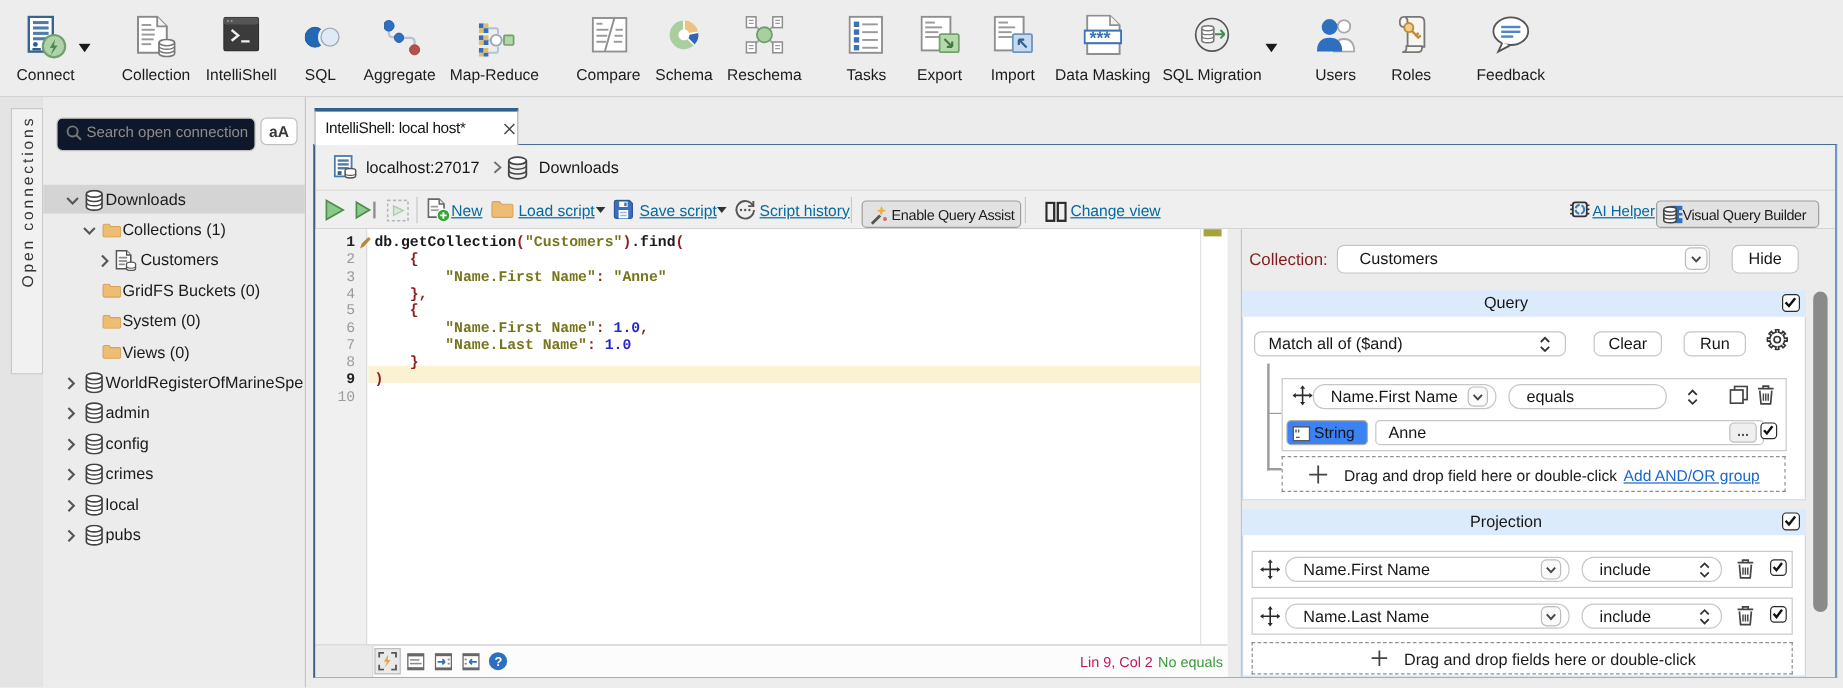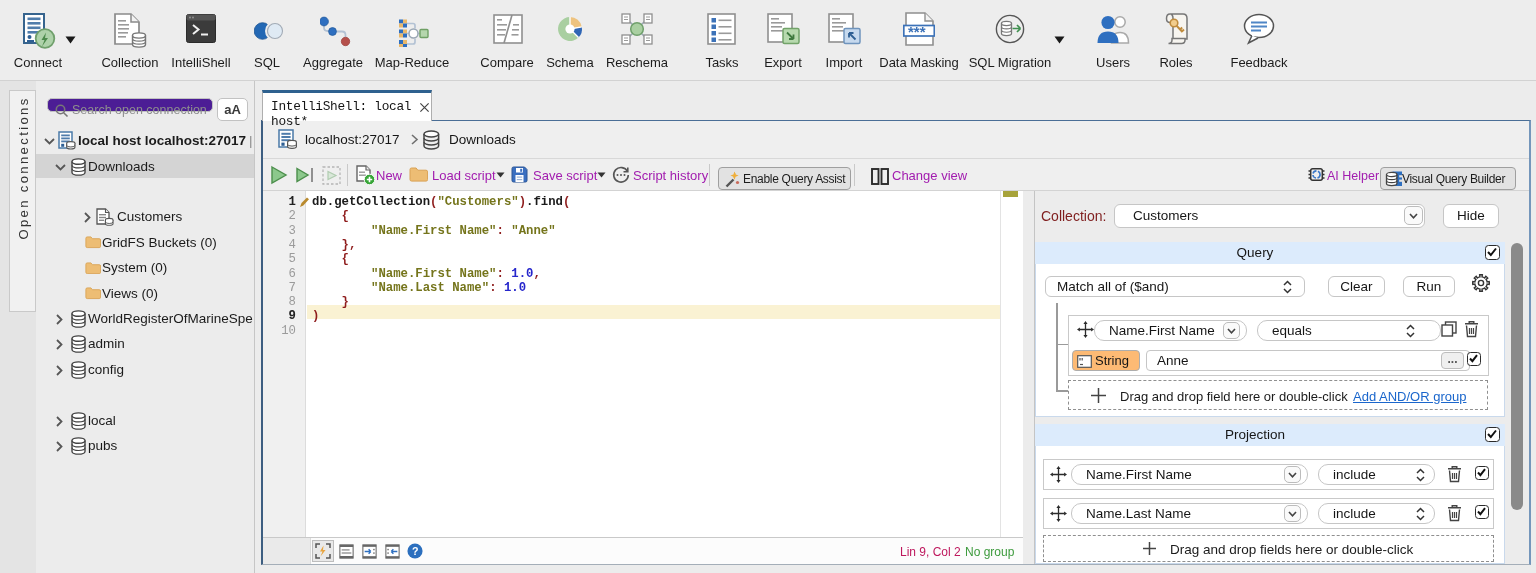--- a/index.html
+++ b/index.html
@@ -20,47 +20,47 @@
   #openconn { position:absolute; left:9px; top:90px; width:27px; height:222px;
     background:#f1f1f1; border:1px solid #c9c9c9; }
   #openconn span { position:absolute; left:13px; top:77px; font-size:15px; letter-spacing:2.4px;
     transform:translate(-50%,-50%) rotate(-90deg); white-space:nowrap;
     font-size:13px; color:#333; }
 
   
   #tree { position:absolute; left:36px; top:81px; width:219px; height:492px;
     background:#ececec; border-right:1px solid #c6c6c6; overflow:hidden; }
   #selrow { position:absolute; left:0; top:73px; width:219px; height:24px; background:#d4d4d4; }
-  #searchbox { position:absolute; left:11px; top:17px; width:166px; height:14px;
-    background:#4c1d95; border:1px solid #c2c2c2; border-radius:5px; }
+  #searchbox { position:absolute; left:11px; top:17px; width:166px; height:28px;
+    background:#0f172a; border:1px solid #c2c2c2; border-radius:5px; }
   #searchbox .ph { position:absolute; left:24px; top:4px; font-size:12.5px; white-space:nowrap; color:#8e8e8e; }
   #aabox { position:absolute; left:181px; top:17px; width:31px; height:23px;
     background:#fff; border:1px solid #c2c2c2; border-radius:5px;
     font-size:13px; font-weight:bold; color:#3a3a3a; text-align:center; line-height:21px; }
   .trow { position:absolute; left:0; width:240px; height:24px; font-size:13.5px;
     color:#1b1b1b; white-space:nowrap; }
   .trow .txt { position:absolute; top:4px; }
 
   
   #tab { position:absolute; left:262px; top:90px; width:170px; height:31px; background:#fff; z-index:5;
-    border-top:3px solid #2e618f; border-left:1px solid #aeaeae; border-right:1px solid #aeaeae;font-family:Liberation Mono, monospace; }
+    border-top:3px solid #2e618f; border-left:1px solid #aeaeae; border-right:1px solid #aeaeae; }
   #tab .tt { position:absolute; left:8px; top:6px; font-size:12.8px; letter-spacing:-0.3px; color:#141414; }
 
   
   #pane { position:absolute; left:261px; top:119.5px; width:1270px; height:445px;
     border-top:1.5px solid #4a6e96;
     border-left:2px solid #3d5e81; border-right:2px solid #7496bb; border-bottom:1.5px solid #a4aeb8;
     background:#fff; }
   #crumb { position:absolute; left:0; top:0; width:1266px; height:38px; background:#efefef;
     border-bottom:1px solid #d8d8d8; }
   #crumb .t1 { position:absolute; left:42px; top:11px; font-size:13.5px; color:#161616; }
   #crumb .t2 { position:absolute; left:186px; top:11px; font-size:13.5px; color:#161616; }
   #qtool { position:absolute; left:0; top:38px; width:1266px; height:32px; background:#efefef;
     border-bottom:1px solid #d3d3d3; }
-  .qt-lb { position:absolute; top:9px; font-size:13px; color:#a21caf; }
+  .qt-lb { position:absolute; top:9px; font-size:13px; color:#0369a1;text-decoration:underline; }
   .vsep { position:absolute; top:5px; width:1px; height:22px; background:#c9c9c9; }
   #eqa { position:absolute; left:455px; top:8px; width:133px; height:23px; background:#e2e2e2;
     border:1px solid #9f9f9f; border-radius:4px; }
   #eqa span { position:absolute; left:24px; top:4px; font-size:12px; letter-spacing:-0.3px; color:#1c1c1c; }
   #vqbbtn { position:absolute; left:1117px; top:8px; width:136px; height:23px; background:#e2e2e2;
     border:1px solid #9f9f9f; border-radius:4px; }
   #vqbbtn span { position:absolute; left:21px; top:4.5px; font-size:12px; letter-spacing:-0.3px; color:#1c1c1c; }
 
   
   #editor { position:absolute; left:0; top:70px; width:760px; height:346px; background:#fff; }
@@ -356,47 +356,39 @@
   <div id="tree">
     <div id="selrow"></div>
     <div id="searchbox">
         <svg class="abs" style="left:7px;top:4.5px" width="14" height="14" viewBox="0 0 14 14">
           <circle cx="5.5" cy="5.5" r="4.2" fill="none" stroke="#777" stroke-width="1.6"></circle>
           <path d="M8.7,8.7 L12.5,12.5" stroke="#777" stroke-width="1.6"></path>
         </svg>
         <span class="ph">Search open connection</span>
       </div>
     <div id="aabox">aA</div>
-    <div class="trow" style="top:48px">
-      <svg class="abs" style="left:8px;top:9px" width="11" height="7" viewBox="0 0 11 7">
-          <path d="M1,1 L5.5,5.5 L10,1" stroke="#565656" stroke-width="1.8" fill="none"></path>
-        </svg>
-      <svg class="abs" style="left:22px;top:2px" width="18" height="19" viewBox="0 0 18 19">
-        <rect x="1" y="1" width="13" height="16" fill="#fff" stroke="#4a7aa8" stroke-width="1.5"></rect>
-        <rect x="3.2" y="3.5" width="8.6" height="1.8" fill="#4f7cab"></rect>
-        <rect x="3.2" y="6.5" width="8.6" height="1.8" fill="#4f7cab"></rect>
-        <rect x="3.2" y="9.5" width="8.6" height="1.8" fill="#4f7cab"></rect>
-        <rect x="3.2" y="12.8" width="3" height="3" fill="#2e5f94"></rect>
-        <ellipse cx="12.8" cy="12.3" rx="4.1" ry="1.7" fill="#fff" stroke="#555" stroke-width="1.2"></ellipse>
-        <path d="M8.7,12.3 v4 a4.1,1.7 0 0 0 8.2,0 v-4" fill="#fff" stroke="#555" stroke-width="1.2"></path>
-        <path d="M8.7,14.3 a4.1,1.7 0 0 0 8.2,0" fill="none" stroke="#555" stroke-width="1"></path>
-      </svg>
-      <span class="txt" style="left:42px;font-weight:bold">local host localhost:27017</span>
-      <span class="txt" style="left:213px;color:#888">|</span>
-    </div>
     <div class="trow" style="top:73.5px">
       <svg class="abs" style="left:19px;top:9px" width="11" height="7" viewBox="0 0 11 7">
           <path d="M1,1 L5.5,5.5 L10,1" stroke="#565656" stroke-width="1.8" fill="none"></path>
         </svg>
       <svg class="abs" style="left:34px;top:3px" width="17" height="18" viewBox="0 0 17 18">
         <path d="M2,3.6 v10.8 a6.5,2.7 0 0 0 13,0 V3.6" fill="#fff" stroke="#444" stroke-width="1.4"></path>
         <path d="M2,7.2 a6.5,2.7 0 0 0 13,0 M2,10.8 a6.5,2.7 0 0 0 13,0" fill="none" stroke="#444" stroke-width="1.2"></path>
         <ellipse cx="8.5" cy="3.6" rx="6.5" ry="2.7" fill="#fff" stroke="#444" stroke-width="1.4"></ellipse>
       </svg>
       <span class="txt" style="left:52px">Downloads</span>
+    </div>
+    <div class="trow" style="top:99px">
+      <svg class="abs" style="left:33px;top:9px" width="11" height="7" viewBox="0 0 11 7">
+          <path d="M1,1 L5.5,5.5 L10,1" stroke="#565656" stroke-width="1.8" fill="none"></path>
+        </svg>
+      <svg class="abs" style="left:49px;top:5.5px" width="16" height="12.5" viewBox="0 0 18 14">
+        <path d="M1,2.5 q0,-1.5 1.5,-1.5 h4.2 l1.6,2 h7.7 q1.5,0 1.5,1.5 v7 q0,1.5 -1.5,1.5 h-13.5 q-1.5,0 -1.5,-1.5 z" fill="#edbd74" stroke="#d9a254" stroke-width="1"></path>
+      </svg>
+      <span class="txt" style="left:66px">Collections (1)</span>
     </div>
     <div class="trow" style="top:124px">
       <svg class="abs" style="left:48px;top:7px" width="7" height="11" viewBox="0 0 7 11">
           <path d="M1,1 L5.5,5.5 L1,10" stroke="#565656" stroke-width="1.8" fill="none"></path>
         </svg>
       <svg class="abs" style="left:60px;top:3px" width="18" height="18" viewBox="0 0 18 18">
         <path d="M1,1 h8.5 l3.5,3.5 V16 h-12 z" fill="#fff" stroke="#555" stroke-width="1.3"></path>
         <path d="M9.5,1 v3.5 h3.5" fill="#eee" stroke="#555" stroke-width="1.1"></path>
         <rect x="3" y="6" width="7" height="1.4" fill="#888"></rect>
         <rect x="3" y="8.8" width="7" height="1.4" fill="#888"></rect>
@@ -450,20 +442,31 @@
     <div class="trow" style="top:251px">
       <svg class="abs" style="left:20px;top:7px" width="7" height="11" viewBox="0 0 7 11">
           <path d="M1,1 L5.5,5.5 L1,10" stroke="#565656" stroke-width="1.8" fill="none"></path>
         </svg>
       <svg class="abs" style="left:34px;top:3px" width="17" height="18" viewBox="0 0 17 18">
         <path d="M2,3.6 v10.8 a6.5,2.7 0 0 0 13,0 V3.6" fill="#fff" stroke="#444" stroke-width="1.4"></path>
         <path d="M2,7.2 a6.5,2.7 0 0 0 13,0 M2,10.8 a6.5,2.7 0 0 0 13,0" fill="none" stroke="#444" stroke-width="1.2"></path>
         <ellipse cx="8.5" cy="3.6" rx="6.5" ry="2.7" fill="#fff" stroke="#444" stroke-width="1.4"></ellipse>
       </svg>
       <span class="txt" style="left:52px">admin</span>
+    </div>
+    <div class="trow" style="top:302px">
+      <svg class="abs" style="left:20px;top:7px" width="7" height="11" viewBox="0 0 7 11">
+          <path d="M1,1 L5.5,5.5 L1,10" stroke="#565656" stroke-width="1.8" fill="none"></path>
+        </svg>
+      <svg class="abs" style="left:34px;top:3px" width="17" height="18" viewBox="0 0 17 18">
+        <path d="M2,3.6 v10.8 a6.5,2.7 0 0 0 13,0 V3.6" fill="#fff" stroke="#444" stroke-width="1.4"></path>
+        <path d="M2,7.2 a6.5,2.7 0 0 0 13,0 M2,10.8 a6.5,2.7 0 0 0 13,0" fill="none" stroke="#444" stroke-width="1.2"></path>
+        <ellipse cx="8.5" cy="3.6" rx="6.5" ry="2.7" fill="#fff" stroke="#444" stroke-width="1.4"></ellipse>
+      </svg>
+      <span class="txt" style="left:52px">crimes</span>
     </div>
     <div class="trow" style="top:327.5px">
       <svg class="abs" style="left:20px;top:7px" width="7" height="11" viewBox="0 0 7 11">
           <path d="M1,1 L5.5,5.5 L1,10" stroke="#565656" stroke-width="1.8" fill="none"></path>
         </svg>
       <svg class="abs" style="left:34px;top:3px" width="17" height="18" viewBox="0 0 17 18">
         <path d="M2,3.6 v10.8 a6.5,2.7 0 0 0 13,0 V3.6" fill="#fff" stroke="#444" stroke-width="1.4"></path>
         <path d="M2,7.2 a6.5,2.7 0 0 0 13,0 M2,10.8 a6.5,2.7 0 0 0 13,0" fill="none" stroke="#444" stroke-width="1.2"></path>
         <ellipse cx="8.5" cy="3.6" rx="6.5" ry="2.7" fill="#fff" stroke="#444" stroke-width="1.4"></ellipse>
       </svg>
@@ -669,36 +672,36 @@
         <path d="M8.5,2.5 v12 M2.5,8.5 h12" stroke="#2b2b2b" stroke-width="1.3"></path>
         <path d="M8.5,0 L6.4,2.9 h4.2 z M8.5,17 L6.4,14.1 h4.2 z M0,8.5 L2.9,6.4 v4.2 z M17,8.5 L14.1,6.4 v4.2 z" fill="#2b2b2b"></path>
       </svg>
       <div class="sel" style="left:59px;top:129px;width:153px;height:21px;border-radius:10px">
         <span class="st" style="left:14px">Name.First Name</span>
         <div class="chevbtn" style="left:128px;top:1px;width:17px;height:17px;border-radius:5px"></div>
         <svg class="abs" style="left:132px;top:7px" width="9" height="7" viewBox="0 0 9 7">
             <path d="M1,1 L4.5,4.8 L8,1" stroke="#444" stroke-width="1.6" fill="none"></path>
           </svg>
       </div>
-      <div class="sel" style="left:222px;top:129px;width:184px;height:21px;border-radius:10px">
+      <div class="sel" style="left:222px;top:129px;width:132px;height:21px;border-radius:10px">
         <span class="st" style="left:14px">equals</span>
         <svg class="abs" style="left:148px;top:3.5px" width="9" height="14" viewBox="0 0 9 14">
             <path d="M1,5 L4.5,1.5 L8,5 M1,9 L4.5,12.5 L8,9" stroke="#333" stroke-width="1.5" fill="none"></path>
           </svg>
       </div>
       <svg class="abs" style="left:406px;top:130px" width="16" height="16" viewBox="0 0 16 16">
         <rect x="4.5" y="1" width="10.5" height="11" fill="#fff" stroke="#444" stroke-width="1.4"></rect>
         <rect x="1" y="4" width="10.5" height="11" fill="#fff" stroke="#444" stroke-width="1.4"></rect>
       </svg>
       <svg class="abs" style="left:429px;top:129px" width="15" height="18" viewBox="0 0 15 18">
         <path d="M1,3.8 h13 M5.2,3.8 V1.8 h4.6 v2" fill="none" stroke="#444" stroke-width="1.4"></path>
         <path d="M2.5,5.5 l1,11 h8 l1,-11" fill="none" stroke="#444" stroke-width="1.4"></path>
         <path d="M5.5,8 v6 M7.5,8 v6 M9.5,8 v6" stroke="#444" stroke-width="1.2"></path>
       </svg>
-      <div class="abs" style="left:37px;top:159px;width:68px;height:21px;background:#fdba74;border:1px solid #adadad;border-radius:4px">
+      <div class="abs" style="left:37px;top:159px;width:68px;height:21px;background:#3b82f6;border:1px solid #adadad;border-radius:4px">
         <svg class="abs" style="left:4px;top:4px" width="15" height="13" viewBox="0 0 15 13">
           <rect x="0.7" y="0.7" width="13.6" height="11.6" fill="#fff" stroke="#555" stroke-width="1.2"></rect>
           <path d="M3,3 v2.5 M5.2,3 v2.5" stroke="#555" stroke-width="1.2"></path>
           <path d="M3,9.5 h3" stroke="#555" stroke-width="1.2"></path>
         </svg>
         <span class="abs" style="left:22px;top:2.5px;font-size:13px;color:#161616">String</span>
       </div>
       <div class="abs" style="left:111px;top:159px;width:324px;height:21px;background:#fff;border:1px solid #c6c6c6;border-radius:4px">
         <span class="abs" style="left:10px;top:2.5px;font-size:13.5px;color:#161616">Anne</span>
       </div>
@@ -787,21 +790,21 @@
           <path d="M7.5,1 v13 M1,7.5 h13" stroke="#444" stroke-width="1.5"></path>
         </svg>
       <span class="dtext" style="left:135px;top:351px">Drag and drop fields here or double-click</span>
 
       <div id="scrollb"></div>
     </div>
 
     <div id="status">
       <div class="gcell"></div>
       <span class="lin">Lin 9, Col 2</span>
-      <span class="noerr">No group</span>
+      <span class="noerr">No equals</span>
       <div class="abs" style="left:49px;top:2px;width:22px;height:22px;background:#e9e9e9;border:1px solid #bdbdbd"></div>
       <svg class="sic" style="left:52px" width="16" height="16" viewBox="0 0 16 16">
         <path d="M5,1 h-4 v4 M11,1 h4 v4 M1,11 v4 h4 M15,11 v4 h-4" fill="none" stroke="#555" stroke-width="1.5"></path>
         <path d="M8.5,2.5 l-3.5,6 h2.5 l-2,5 l5,-6.5 h-2.5 z" fill="#e8a33d"></path>
       </svg>
       <svg class="sic" style="left:76px;top:6px" width="15" height="15" viewBox="0 0 17 17">
         <rect x="1" y="1" width="15" height="15" fill="#fff" stroke="#666" stroke-width="1.2"></rect>
         <rect x="1" y="1" width="15" height="2.4" fill="#666"></rect>
           <rect x="1" y="13.6" width="15" height="2.4" fill="#666"></rect>
         <rect x="3" y="6" width="9" height="1.4" fill="#888"></rect>

